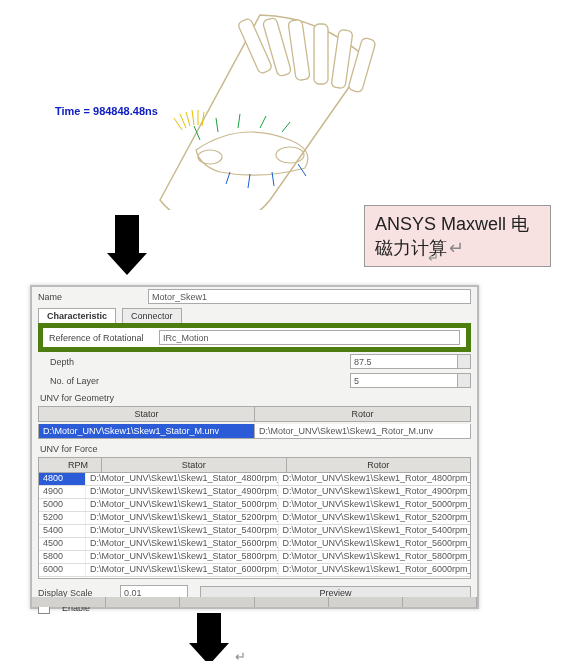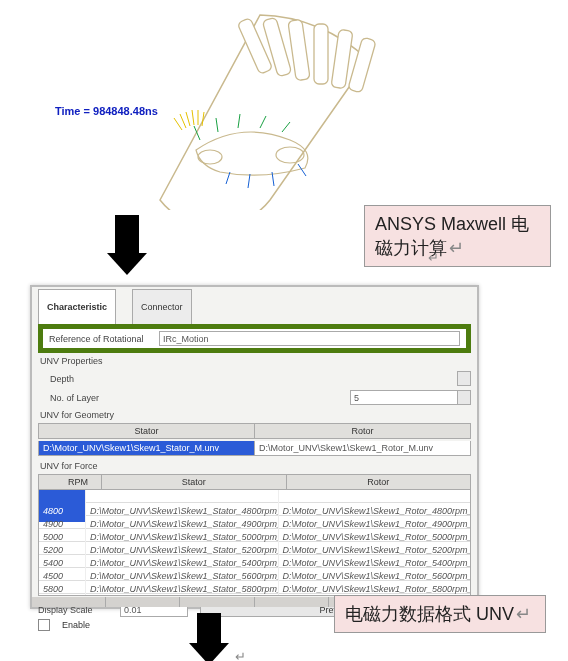--- a/index.html
+++ b/index.html
@@ -32,41 +32,41 @@
   
   .panel{position:absolute;left:30px;top:285px;width:445px;height:320px;
          background:#f3f3f1;border:2px solid #bbb;font-size:9px;color:#333;
          box-shadow:0 0 4px rgba(0,0,0,.2);}
   .prow{display:flex;align-items:center;padding:2px 6px;}
   .plabel{width:110px;color:#444;}
   .pinput{flex:1;background:#fff;border:1px solid #aaa;height:13px;padding:0 3px;display:flex;align-items:center;overflow:hidden;white-space:nowrap;color:#555;}
   .pinput.small{flex:0 0 100px;}
   .spin{width:12px;height:13px;border:1px solid #aaa;background:#e8e8e8;margin-left:-1px;}
   .tabrow{display:flex;padding:0 6px;margin-top:2px;}
-  .tab{padding:12px 8px;border:1px solid #aaa;border-bottom:none;background:#ececec;margin-right:16px;}
+  .tab{padding:2px 8px;border:1px solid #aaa;border-bottom:none;background:#ececec;margin-right:6px;}
   .tab.active{background:#fff;font-weight:bold;}
   .section-title{padding:3px 8px;color:#444;}
 
   .twohead{display:flex;margin:0 6px;background:#e0dfdc;border:1px solid #aaa;}
   .twohead>div{flex:1;text-align:center;padding:2px 0;border-right:1px solid #aaa;}
   .twohead>div:last-child{border-right:none;}
   .tworow{display:flex;margin:2px 6px;border:1px solid #aaa;border-top:none;}
   .tworow>div{flex:1;padding:2px 4px;border-right:1px solid #aaa;overflow:hidden;white-space:nowrap;color:#555;}
   .tworow>div:last-child{border-right:none;}
   .tworow.sel>div{background:#2b5bd7;color:#fff;}
 
   .grid{margin:0 6px;border:1px solid #aaa;max-height:120px;overflow:hidden;background:#fff;}
   .ghead{display:flex;background:#e0dfdc;border-bottom:1px solid #aaa;padding-left:16px;}
   .ghead>div{padding:2px 4px;border-right:1px solid #aaa;text-align:center;}
   .ghead>div:last-child{border-right:none;}
   .c-rpm{flex:0 0 38px;}
   .c-st{flex:1;}
   .c-ro{flex:1;}
   .grow{display:flex;border-bottom:1px solid #ddd;height:12px;}
-  .grow>div{padding:16px 4px;border-right:1px solid #eee;overflow:hidden;white-space:nowrap;color:#555;font-style:italic;}
+  .grow>div{padding:0 4px;border-right:1px solid #eee;overflow:hidden;white-space:nowrap;color:#555;}
   .grow>div:last-child{border-right:none;}
   .grow.sel>div:first-child{background:#2b5bd7;color:#fff;}
 
   .bottombar{display:flex;align-items:center;margin:6px 6px 0;gap:12px;}
   .chk{width:10px;height:10px;border:1px solid #888;background:#fff;}
   .btn{border:1px solid #aaa;background:#e8e8e8;padding:1px 10px;}
   .preview{flex:1;text-align:center;}
 
   .panel-footer{position:absolute;left:0;right:0;bottom:0;height:10px;background:#d4d2cf;
                 display:flex;}
@@ -128,33 +128,37 @@
     <span>ANSYS Maxwell  电磁力计算</span><span class="ret">↵</span>
   </div>
   <div class="ret-mark rm1">↵</div>
 
   <div class="arrow ar1">
     <div class="shaft"></div>
       <div class="head"></div>
   </div>
 
   <div class="panel">
+    <div class="prow">
+      <div class="plabel">Name</div>
+      <div class="pinput">Motor_Skew1</div>
+    </div>
     <div class="tabrow">
       <div class="tab active">Characteristic</div>
       <div class="tab">Connector</div>
     </div>
     <div class="prow" style="background:#fff;border:5px solid #4d7c0f;margin:0 6px;">
       <div class="plabel">Reference of Rotational</div>
       <div class="pinput">IRc_Motion</div>
     </div>
 
-    <div class="section-title">UNV Properties</div>
     <div class="prow">
       <div class="plabel" style="padding-left:12px">Depth</div>
       <div style="flex:1"></div>
+      <div class="pinput small">87.5</div>
       <div class="spin"></div>
     </div>
     <div class="prow">
       <div class="plabel" style="padding-left:12px">No. of Layer</div>
       <div style="flex:1"></div>
       <div class="pinput small">5</div>
       <div class="spin"></div>
     </div>
 
     <div class="section-title">UNV for Geometry</div>
@@ -236,23 +240,20 @@
     <div class="panel-footer">
       <div></div>
         <div></div>
         <div></div>
         <div></div>
         <div></div>
         <div></div>
     </div>
   </div>
 
-  <div class="callout cb2">
-    <span>电磁力数据格式 UNV</span><span class="ret">↵</span>
-  </div>
 
   <div class="arrow ar2">
     <div class="shaft"></div>
       <div class="head"></div>
   </div>
 
   <div class="ret-mark rm2">↵</div>
 </div>
 
 </body></html>

